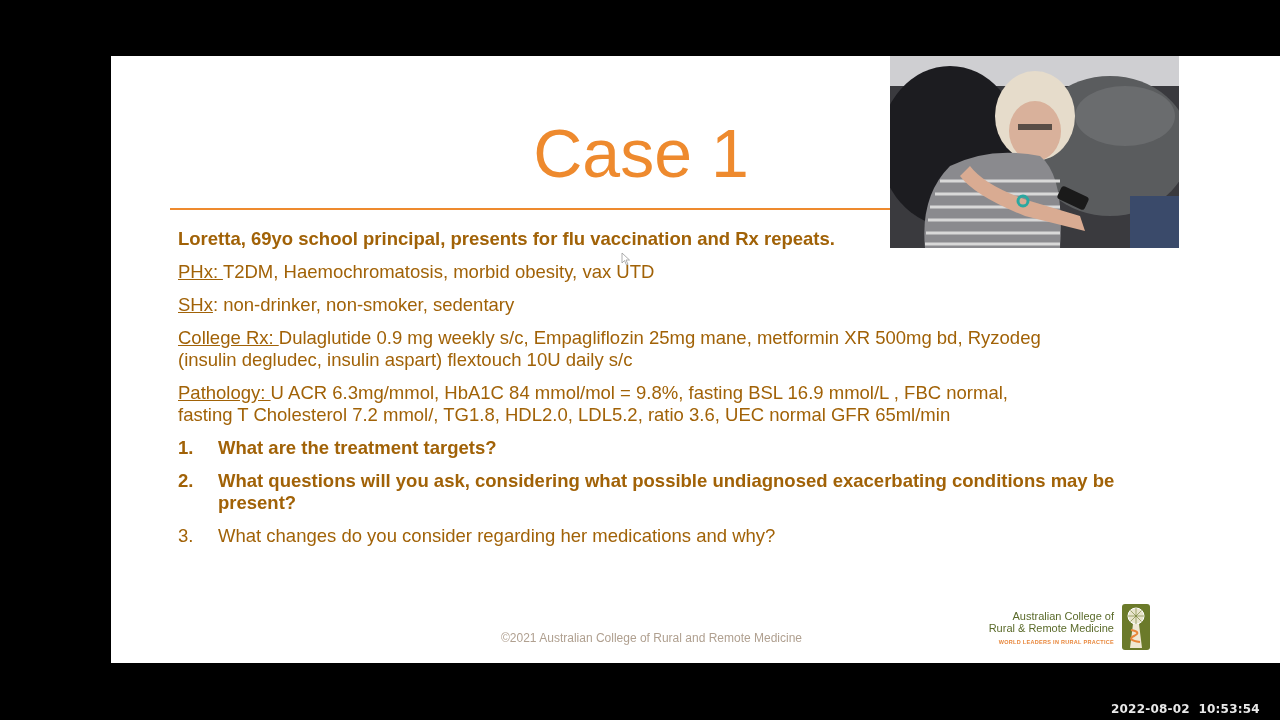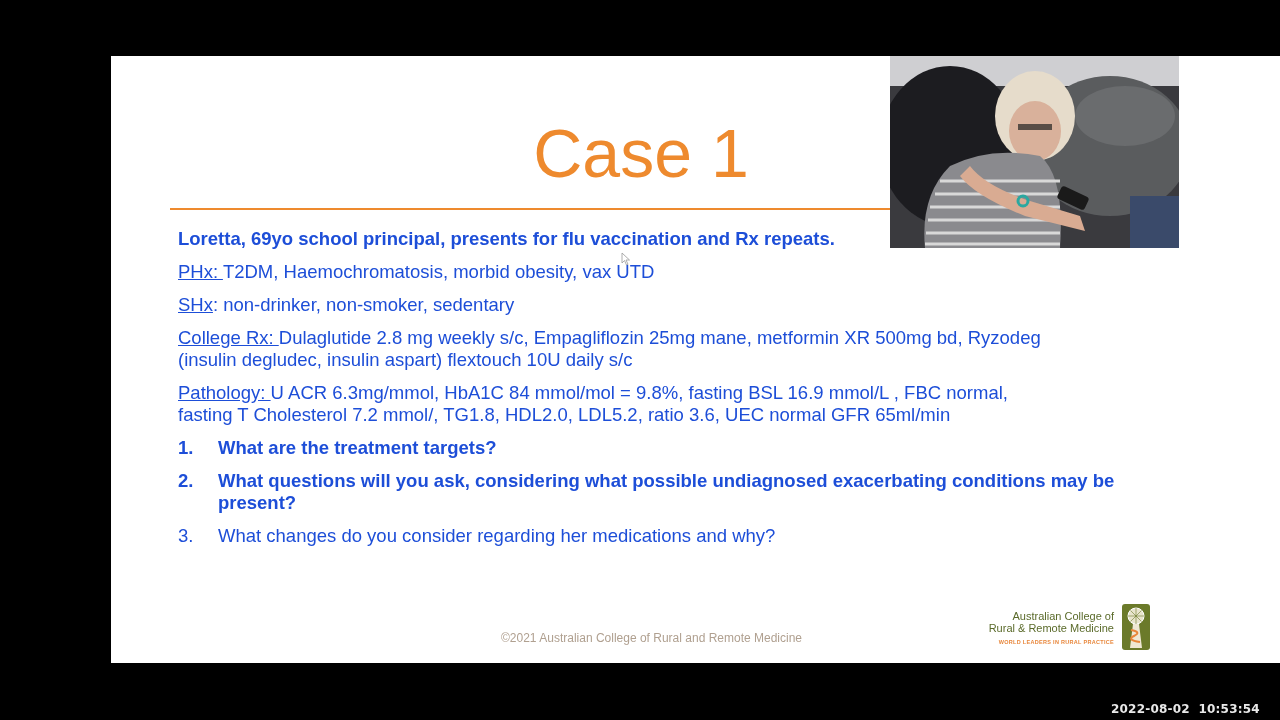--- a/index.html
+++ b/index.html
@@ -9,21 +9,21 @@
   }
   .slide {
     position: absolute; left: 100px; top: 56px; width: 1264px; height: 607px;
     background: #fff; overflow: hidden; margin-left: 11px;
   }
   .title-wrap { position: absolute; left: 410px; top: 58px; width: 240px; text-align:center; }
   .divider {
     position: absolute; left: 59px; top: 152px; width: 760px; height: 2px; background: #ee8a2e;
   }
   .content {
-    position: absolute; left: 67px; top: 172px; width: 960px; color: #1d4ed8; font-size: 18.5px;
+    position: absolute; left: 67px; top: 172px; width: 960px; color: #a16207; font-size: 18.5px;
   }
   .line { line-height: 22px; margin-bottom: 11px; }
   .bold { font-weight: bold; }
   .u { text-decoration: underline; }
   .q { display: flex; line-height: 22px; margin-bottom: 11px; }
   .q .num { width: 40px; flex: 0 0 40px; }
   .footer {
     position: absolute; left: 390px; top: 575px; font-size: 12px; color: #b0a090;
   }
   .logo { position: absolute; left: 890px; top: 546px; width: 175px; height: 50px; }
@@ -45,21 +45,21 @@
 <div class="slide">
   <div class="title-wrap">
     <div style="color:#ee8a2e;font-size:68px;">Case 1</div>
   </div>
   <div class="divider"></div>
 
   <div class="content">
     <div class="line bold">Loretta, 69yo school principal, presents for flu vaccination and  Rx repeats.</div>
     <div class="line"><span class="u">PHx: </span><span>T2DM, Haemochromatosis, morbid obesity, vax UTD</span></div>
     <div class="line"><span class="u">SHx</span><span>: non-drinker, non-smoker, sedentary</span></div>
-    <div class="line"><span class="u">College Rx: </span><span>Dulaglutide 2.8 mg weekly s/c, Empagliflozin 25mg mane, metformin XR 500mg bd, Ryzodeg</span><br><span>(insulin degludec, insulin aspart) flextouch 10U daily s/c</span></div>
+    <div class="line"><span class="u">College Rx: </span><span>Dulaglutide 0.9 mg weekly s/c, Empagliflozin 25mg mane, metformin XR 500mg bd, Ryzodeg</span><br><span>(insulin degludec, insulin aspart) flextouch 10U daily s/c</span></div>
     <div class="line"><span class="u">Pathology: </span><span>U ACR 6.3mg/mmol, HbA1C 84 mmol/mol = 9.8%, fasting BSL 16.9 mmol/L , FBC normal,</span><br><span>fasting T Cholesterol 7.2 mmol/, TG1.8, HDL2.0, LDL5.2, ratio 3.6, UEC normal GFR 65ml/min</span></div>
     <div class="q bold">
         <span class="num">1.</span>
         <span>What are the treatment targets?</span>
       </div>
     <div class="q bold">
         <span class="num">2.</span>
         <span style="width:920px">What questions will you ask, considering what possible undiagnosed exacerbating conditions may be present?</span>
       </div>
     <div class="q">

